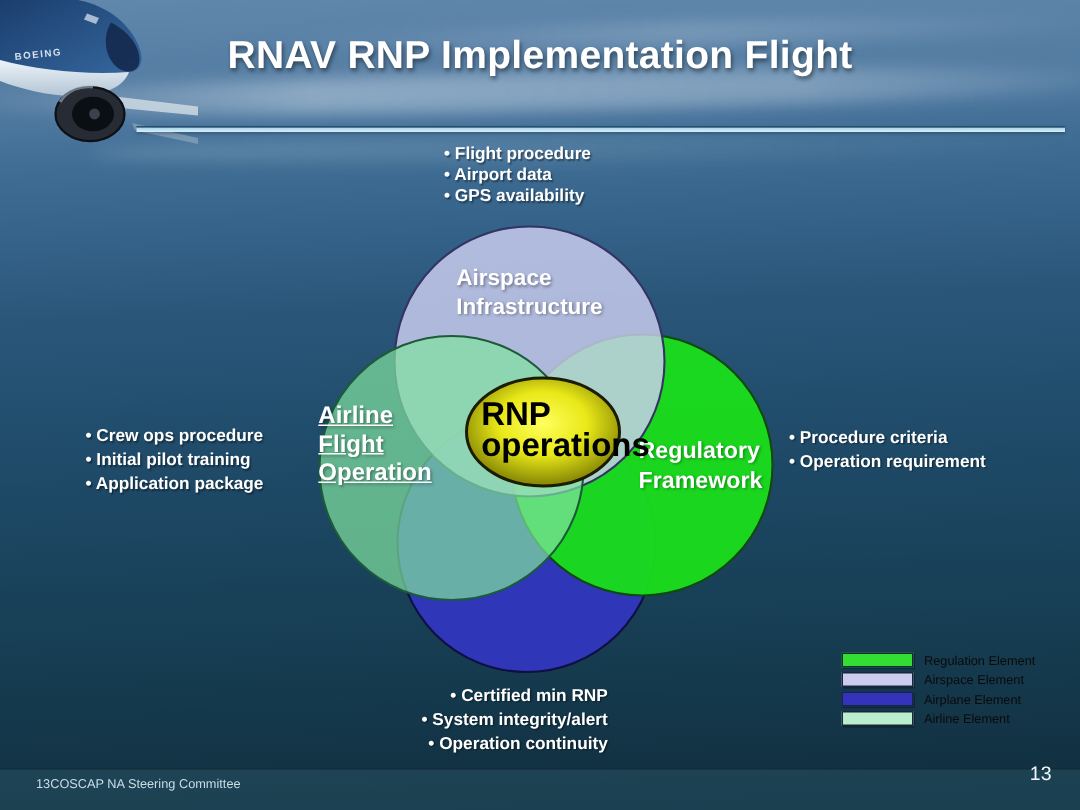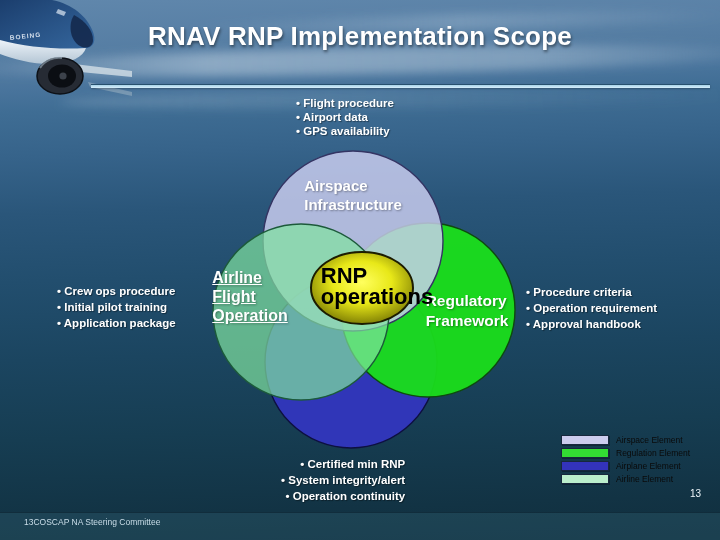--- a/index.html
+++ b/index.html
@@ -46,21 +46,21 @@
   .blist li::before{content:"• ";}
   .list-airspace{left:296px;top:96px;}  .list-airspace li{line-height:14px;}
   .list-airline{left:57px;top:283px;}   .list-airline li{line-height:16px;}
   .list-regulatory{left:526px;top:284px;} .list-regulatory li{line-height:16px;}
   .list-airplane{left:281px;top:456px;text-align:right;} .list-airplane li{line-height:16px;}
   .legend{position:absolute;left:561px;top:433px;}
   .legend-row{display:flex;align-items:center;height:13px;}
   .swatch{width:46px;height:8px;border:1px solid #17273d;box-shadow:1px 1px 0 rgba(10,20,35,.5);}
   .legend-label{margin-left:7px;font-size:8.5px;color:#0a0a0a;line-height:10px;white-space:nowrap;}
   .footer-text{position:absolute;left:24px;top:517px;font-size:8.5px;color:#c9dde8;}
-  .page-num{position:absolute;right:19px;top:488px;font-size:10px;color:#eef6fa;}
+  .page-num{position:absolute;right:19px;top:508px;font-size:13px;color:#eef6fa;}
 </style>
 </head>
 <body>
 
 <div class="slide">
 
   <div class="streak streak1"></div>
   <div class="streak streak2"></div>
   <div class="streak streak3"></div>
   <div class="footer-band"></div>
@@ -83,21 +83,21 @@
     <text x="10" y="40" font-size="6.5" font-weight="bold" fill="#d4dfec" transform="rotate(-6 10 40)" letter-spacing="1">BOEING</text>
     <path d="M52,60 L68,62 L64,73 L50,71 Z" fill="#93a7b9"></path>
     <path d="M66,63 L132,71 L132,77 L70,71 Z" fill="#ccd9e3" opacity=".85"></path>
     <path d="M88,82 L132,92 L132,96 L90,87 Z" fill="#9cb2c2" opacity=".55"></path>
     <ellipse cx="60" cy="76" rx="23" ry="18" fill="#262b34" stroke="#0d1117" stroke-width="1.5"></ellipse>
     <ellipse cx="62" cy="76" rx="14" ry="11.5" fill="#0b0e13"></ellipse>
     <circle cx="63" cy="76" r="3.6" fill="#3c424b"></circle>
     <path d="M40,68 C45,60 54,57 62,58" fill="none" stroke="#a7b9c8" stroke-width="2" opacity=".6"></path>
   </svg>
 
-  <div class="title">RNAV RNP Implementation Scope</div>
+  <div class="title">RNAV RNP Implementation Flight</div>
   <div class="rule"></div>
 
   <svg class="venn" viewBox="0 0 720 540">
     <defs>
       <radialGradient id="rnpGrad" cx="50%" cy="42%" r="65%">
         <stop offset="0%" stop-color="#ffff5e"></stop>
         <stop offset="45%" stop-color="#e8e818"></stop>
         <stop offset="100%" stop-color="#6a6a00"></stop>
       </radialGradient>
     </defs>
@@ -124,36 +124,35 @@
     <li>GPS availability</li>
   </ul>
   <ul class="blist list-airline">
     <li>Crew ops procedure</li>
     <li>Initial pilot training</li>
     <li>Application package</li>
   </ul>
   <ul class="blist list-regulatory">
     <li>Procedure criteria</li>
     <li>Operation requirement</li>
-    <li>Approval handbook</li>
   </ul>
   <ul class="blist list-airplane">
     <li>Certified min RNP</li>
     <li>System integrity/alert</li>
     <li>Operation continuity</li>
   </ul>
 
   <div class="legend">
     <div class="legend-row">
+      <span class="swatch" style="background-color: rgb(51, 221, 51);"></span>
+      <span class="legend-label">Regulation Element</span>
+    </div>
+    <div class="legend-row">
       <span class="swatch" style="background-color: rgb(204, 204, 238);"></span>
       <span class="legend-label">Airspace Element</span>
-    </div>
-    <div class="legend-row">
-      <span class="swatch" style="background-color: rgb(51, 221, 51);"></span>
-      <span class="legend-label">Regulation Element</span>
     </div>
     <div class="legend-row">
       <span class="swatch" style="background-color: rgb(51, 51, 187);"></span>
       <span class="legend-label">Airplane Element</span>
     </div>
     <div class="legend-row">
       <span class="swatch" style="background-color: rgb(187, 238, 204);"></span>
       <span class="legend-label">Airline Element</span>
     </div>
   </div>

